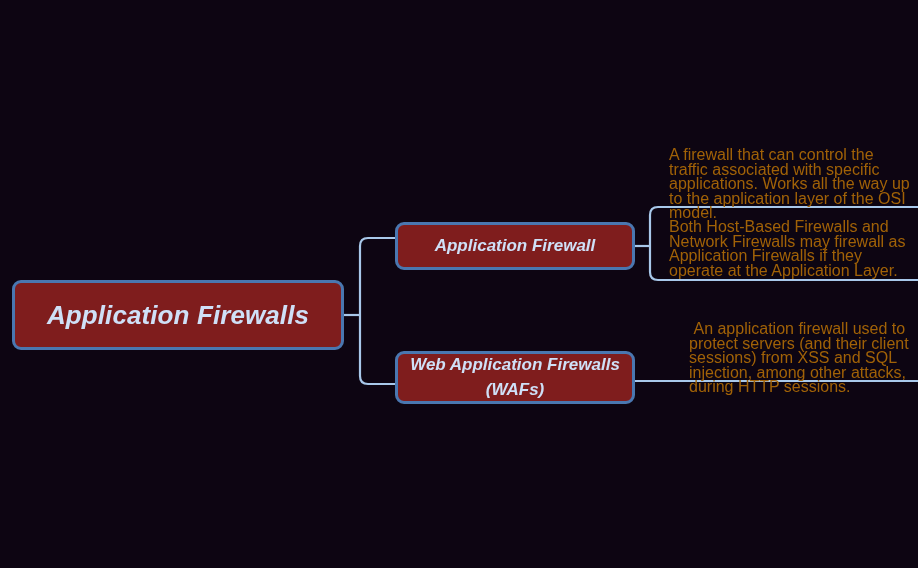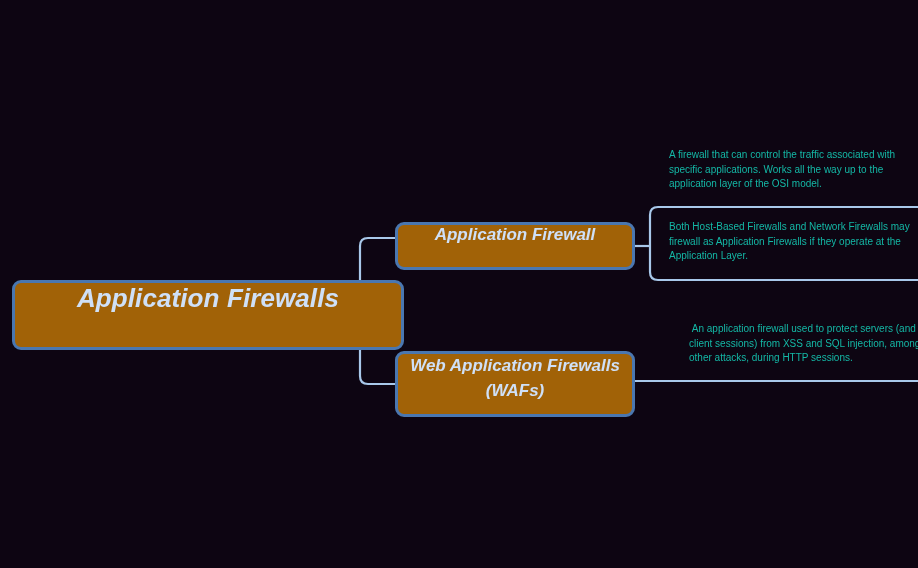--- a/index.html
+++ b/index.html
@@ -17,58 +17,59 @@
   #canvas {
     position: absolute;
     left: 0;
     top: 0;
     width: 918px;
     height: 568px;
   }
   .node {
     position: absolute;
     box-sizing: border-box;
-    background: #a16207;
+    background: #7f1d1d;
     border: 3px solid #4a77b0;
     border-radius: 9px;
     display: flex;
+    align-items: center;
     justify-content: center;
     text-align: center;
     color: #cfe0f7;
     font-style: italic;
     font-weight: bold;
     z-index: 3;
   }
   #root-node {
     left: 12px;
     top: 280px;
-    width: 392px;
+    width: 332px;
     height: 70px;
     font-size: 26px;
     letter-spacing: 0.1px;
   }
   #node-app-fw {
     left: 395px;
     top: 222px;
     width: 240px;
     height: 48px;
     font-size: 17px;
   }
   #node-waf {
     left: 395px;
     top: 351px;
     width: 240px;
-    height: 66px;
+    height: 53px;
     font-size: 17px;
     line-height: 1.45;
   }
   .note {
     position: absolute;
-    color: #14b8a6;
-    font-size: 10px;
+    color: #a16207;
+    font-size: 16px;
     line-height: 14.6px;
     z-index: 2;
     white-space: pre-wrap;
   }
   #note-1 { left: 669px; top: 148px; width: 246px; }
   #note-2 { left: 669px; top: 220px; width: 246px; }
   #note-3 { left: 665px; top: 322px; width: 250px; margin-left: 24px; }
   svg line, svg path { shape-rendering: geometricPrecision; }
 </style>
 </head>

